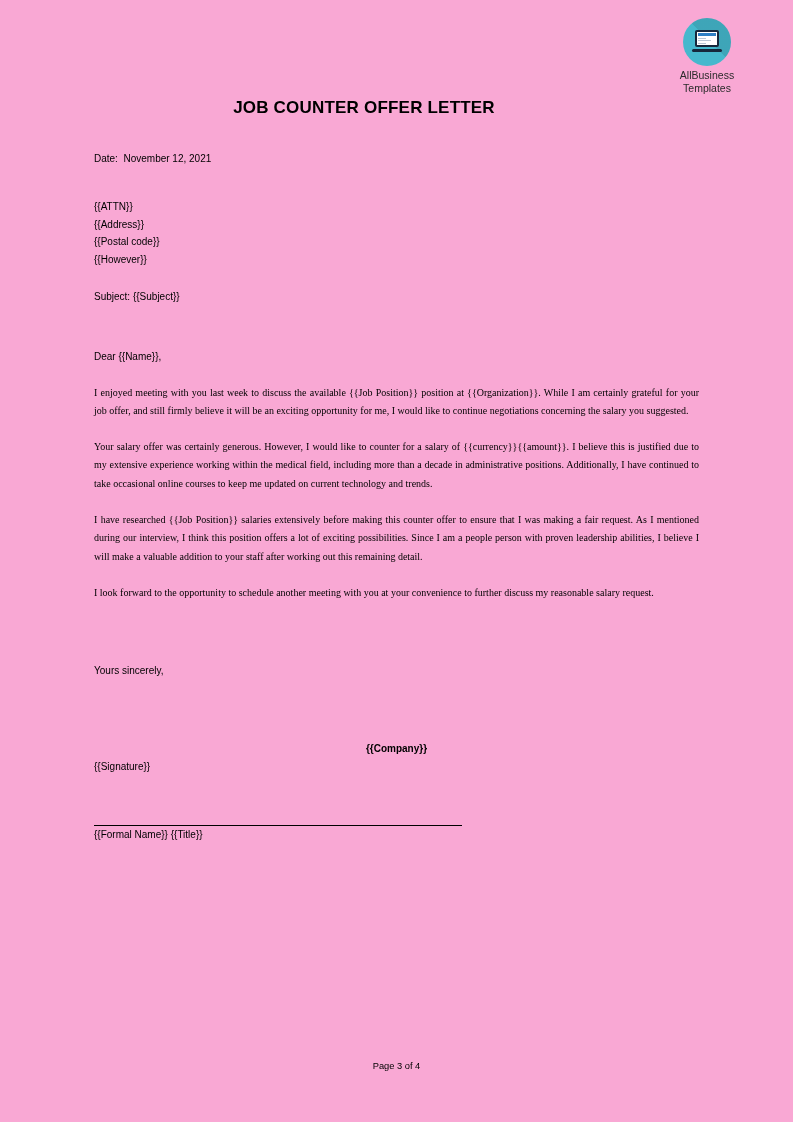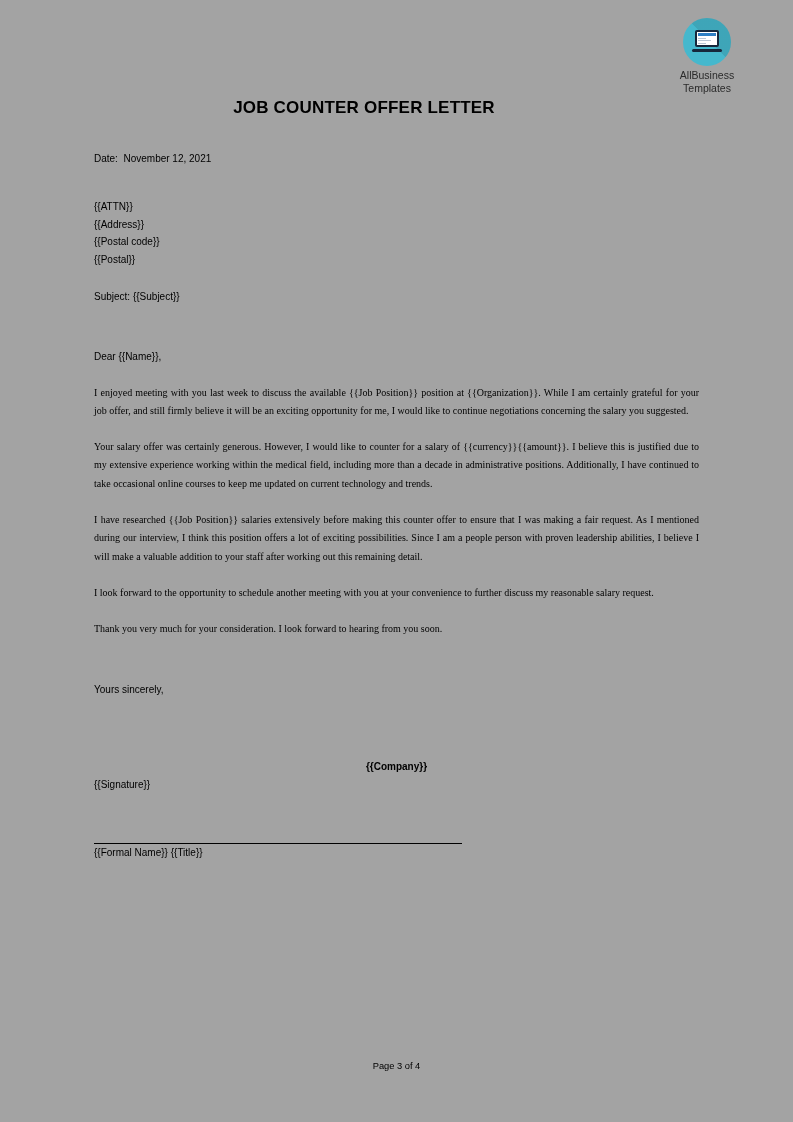--- a/index.html
+++ b/index.html
@@ -13,21 +13,21 @@
     position: relative;
     font-family: "Liberation Sans", sans-serif;
     color: #000000;
     overflow: hidden;
   }
 
   .page {
     position: relative;
     width: 793px;
     height: 1122px;
-    background: #a3a3a3;
+    background: #f9a8d4;
   }
 
   
   .brand {
     position: absolute;
     top: 18px;
     right: 38px;
     width: 96px;
     text-align: center;
   }
@@ -194,21 +194,21 @@
 
   <div class="content">
 
     <div class="line blk">Date:  November 12, 2021</div>
 
     <div class="gap-lg"></div>
 
     <div class="line blk">{{ATTN}}</div>
     <div class="line blk">{{Address}}</div>
     <div class="line blk">{{Postal code}}</div>
-    <div class="line blk">{{Postal}}</div>
+    <div class="line blk">{{However}}</div>
 
     <div class="gap-md"></div>
 
     <div class="line blk">Subject: {{Subject}}</div>
 
     <div class="gap-lg"></div>
     <div class="gap-sm"></div>
 
     <div class="line blk">Dear {{Name}},</div>
 
@@ -218,21 +218,20 @@
     <div class="spacer-para"></div>
     <p class="para">Your salary offer was certainly generous. However, I would like to counter for a salary of {{currency}}{{amount}}. I believe this is justified due to my extensive experience working within the medical field, including more than a decade in administrative positions. Additionally, I have continued to take occasional online courses to keep me updated on current technology and trends.</p>
 
     <div class="spacer-para"></div>
     <p class="para">I have researched {{Job Position}} salaries extensively before making this counter offer to ensure that I was making a fair request. As I mentioned during our interview, I think this position offers a lot of exciting possibilities. Since I am a people person with proven leadership abilities, I believe I will make a valuable addition to your staff after working out this remaining detail.</p>
 
     <div class="spacer-para"></div>
     <p class="para">I look forward to the opportunity to schedule another meeting with you at your convenience to further discuss my reasonable salary request.</p>
 
     <div class="spacer-para"></div>
-    <p class="para">Thank you very much for your consideration. I look forward to hearing from you soon.</p>
 
     <div class="gap-lg"></div>
     <div class="gap-sm"></div>
 
     <div class="line blk">Yours sincerely,</div>
 
     <div class="gap-lg"></div>
     <div class="gap-lg"></div>
 
     <div class="line blk bold">{{Company}}</div>

